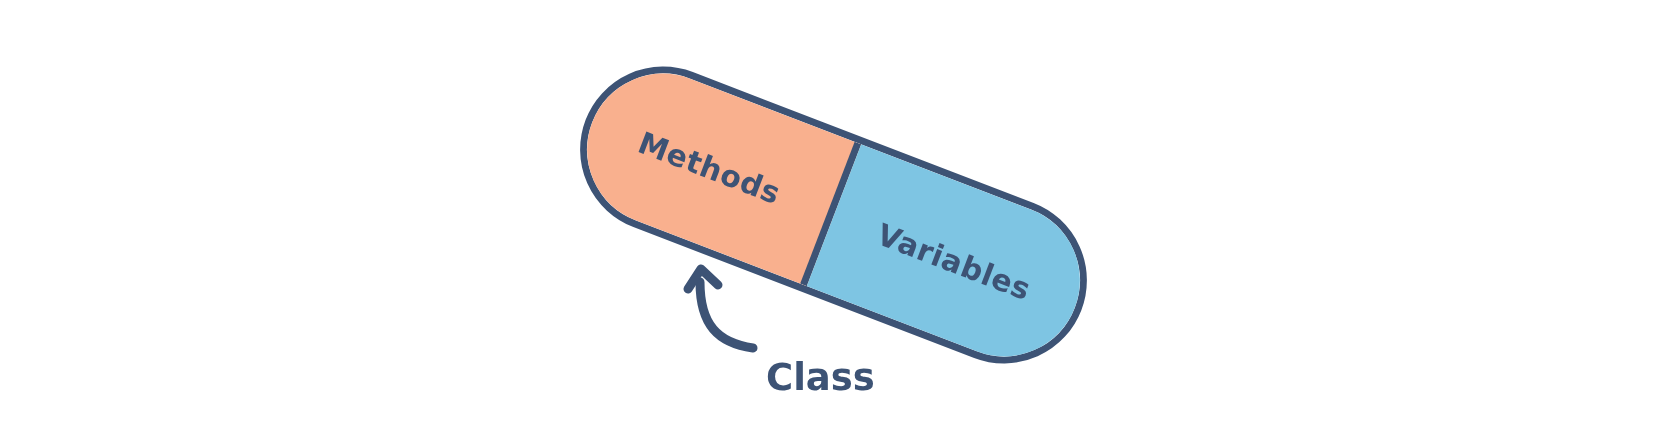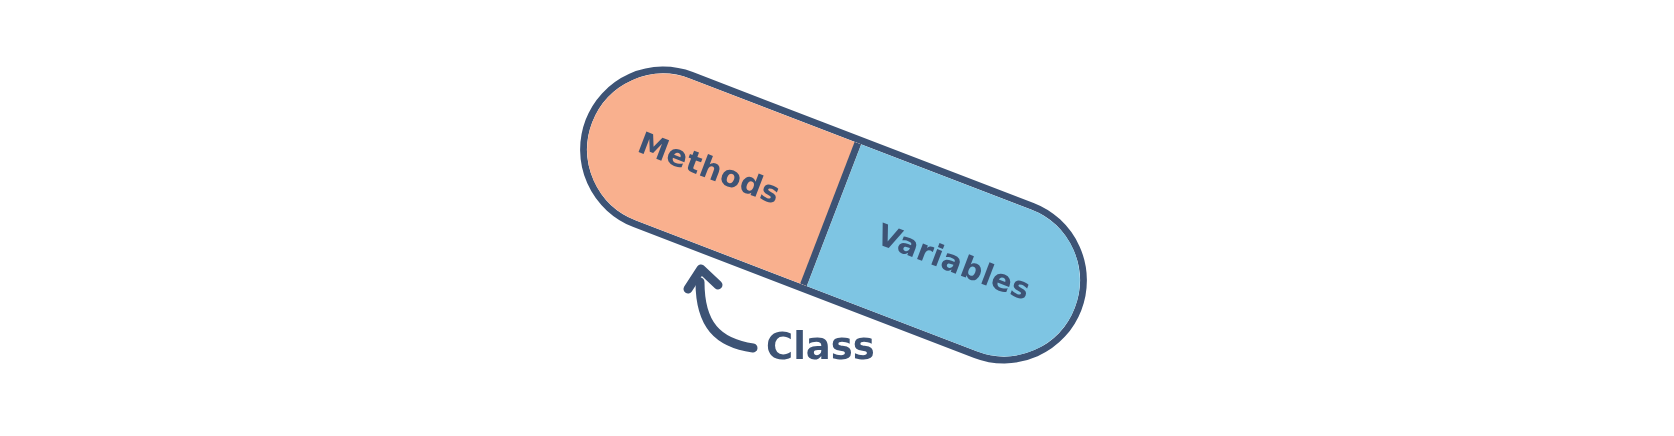--- a/index.html
+++ b/index.html
@@ -49,21 +49,21 @@
     font-size: 30px;
     font-weight: bold;
     color: var(--text);
     letter-spacing: 0.5px;
     white-space: nowrap;
     user-select: none;
   }
   .class-label {
     position: absolute;
     left: 766px;
-    top: 325px;
+    top: 356px;
     font-size: 37px;
     font-weight: bold;
     color: var(--text);
     white-space: nowrap;
     user-select: none;
   }
   .arrow-svg {
     position: absolute;
     left: 0;
     top: 0;

